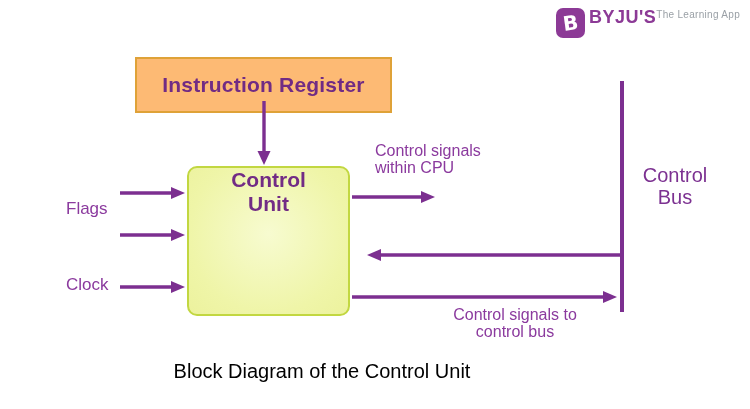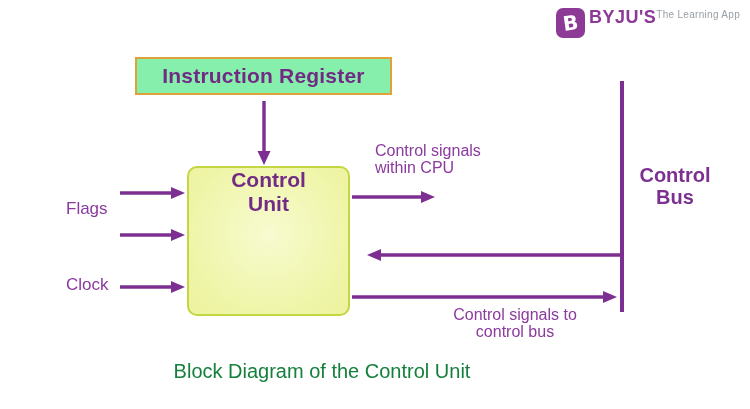--- a/index.html
+++ b/index.html
@@ -3,22 +3,22 @@
 <meta charset="utf-8">
 <style>
   html,body{margin:0;padding:0;background:#fff;}
   #canvas{
     position:relative;width:750px;height:409px;background:#ffffff;
     font-family:"Liberation Sans","DejaVu Sans",sans-serif;overflow:hidden;
   }
   .abs{position:absolute;}
   
   .ir-box{
-    left:135px;top:57px;width:257px;height:38px;
-    background:#86efac;border:2px solid #dfa238;border-radius:0;
+    left:135px;top:57px;width:257px;height:56px;
+    background:#fdba74;border:2px solid #dfa238;border-radius:0;
     display:flex;align-items:center;justify-content:center;
     box-sizing:border-box;
   }
   .ir-box .lbl{font-size:21px;font-weight:bold;color:#712b84;letter-spacing:.2px;}
   .cu-box{
     left:187px;top:166px;width:163px;height:150px;
     background:radial-gradient(circle at 50% 45%, #f7fbd0 0%, #eff5a8 70%, #ecf29d 100%);
     border:2px solid #c2d741;border-radius:10px;
     display:flex;align-items:flex-start;justify-content:center;text-align:center;
     box-sizing:border-box;
@@ -26,25 +26,25 @@
   .cu-box .lbl{font-size:21px;font-weight:bold;color:#722c85;line-height:24px;width:100px;}
   
   .plabel{color:#8b3a9e;font-size:16px;line-height:17px;}
   .flags{left:66px;top:200px;font-size:17px;}
   .clock{left:66px;top:276px;font-size:17px;}
   .sig-within{left:375px;top:142px;width:132px;}
   .sig-from{left:441px;top:212px;width:168px;}
   .sig-to{left:442px;top:306px;width:146px;text-align:center;}
   .bus-label{
     left:630px;top:164px;width:90px;text-align:center;
-    font-size:20px;font-weight:bold;color:#7c3191;line-height:22px;
+    font-size:20px;font-weight:normal;color:#7c3191;line-height:22px;
   }
   .caption{
     left:0;top:360px;width:644px;text-align:center;
-    font-size:20px;color:#15803d;
+    font-size:20px;color:#000000;
   }
   
   .logo{right:10px;top:8px;display:flex;align-items:flex-start;gap:4px;}
   .logo-icon{
     width:29px;height:30px;background:#8c3a96;border-radius:7px;
     display:flex;align-items:center;justify-content:center;
   }
   .logo-icon span{
     color:#ffffff;font-weight:bold;font-size:20px;transform:rotate(-8deg);
     font-family:"DejaVu Sans",sans-serif;line-height:20px;

